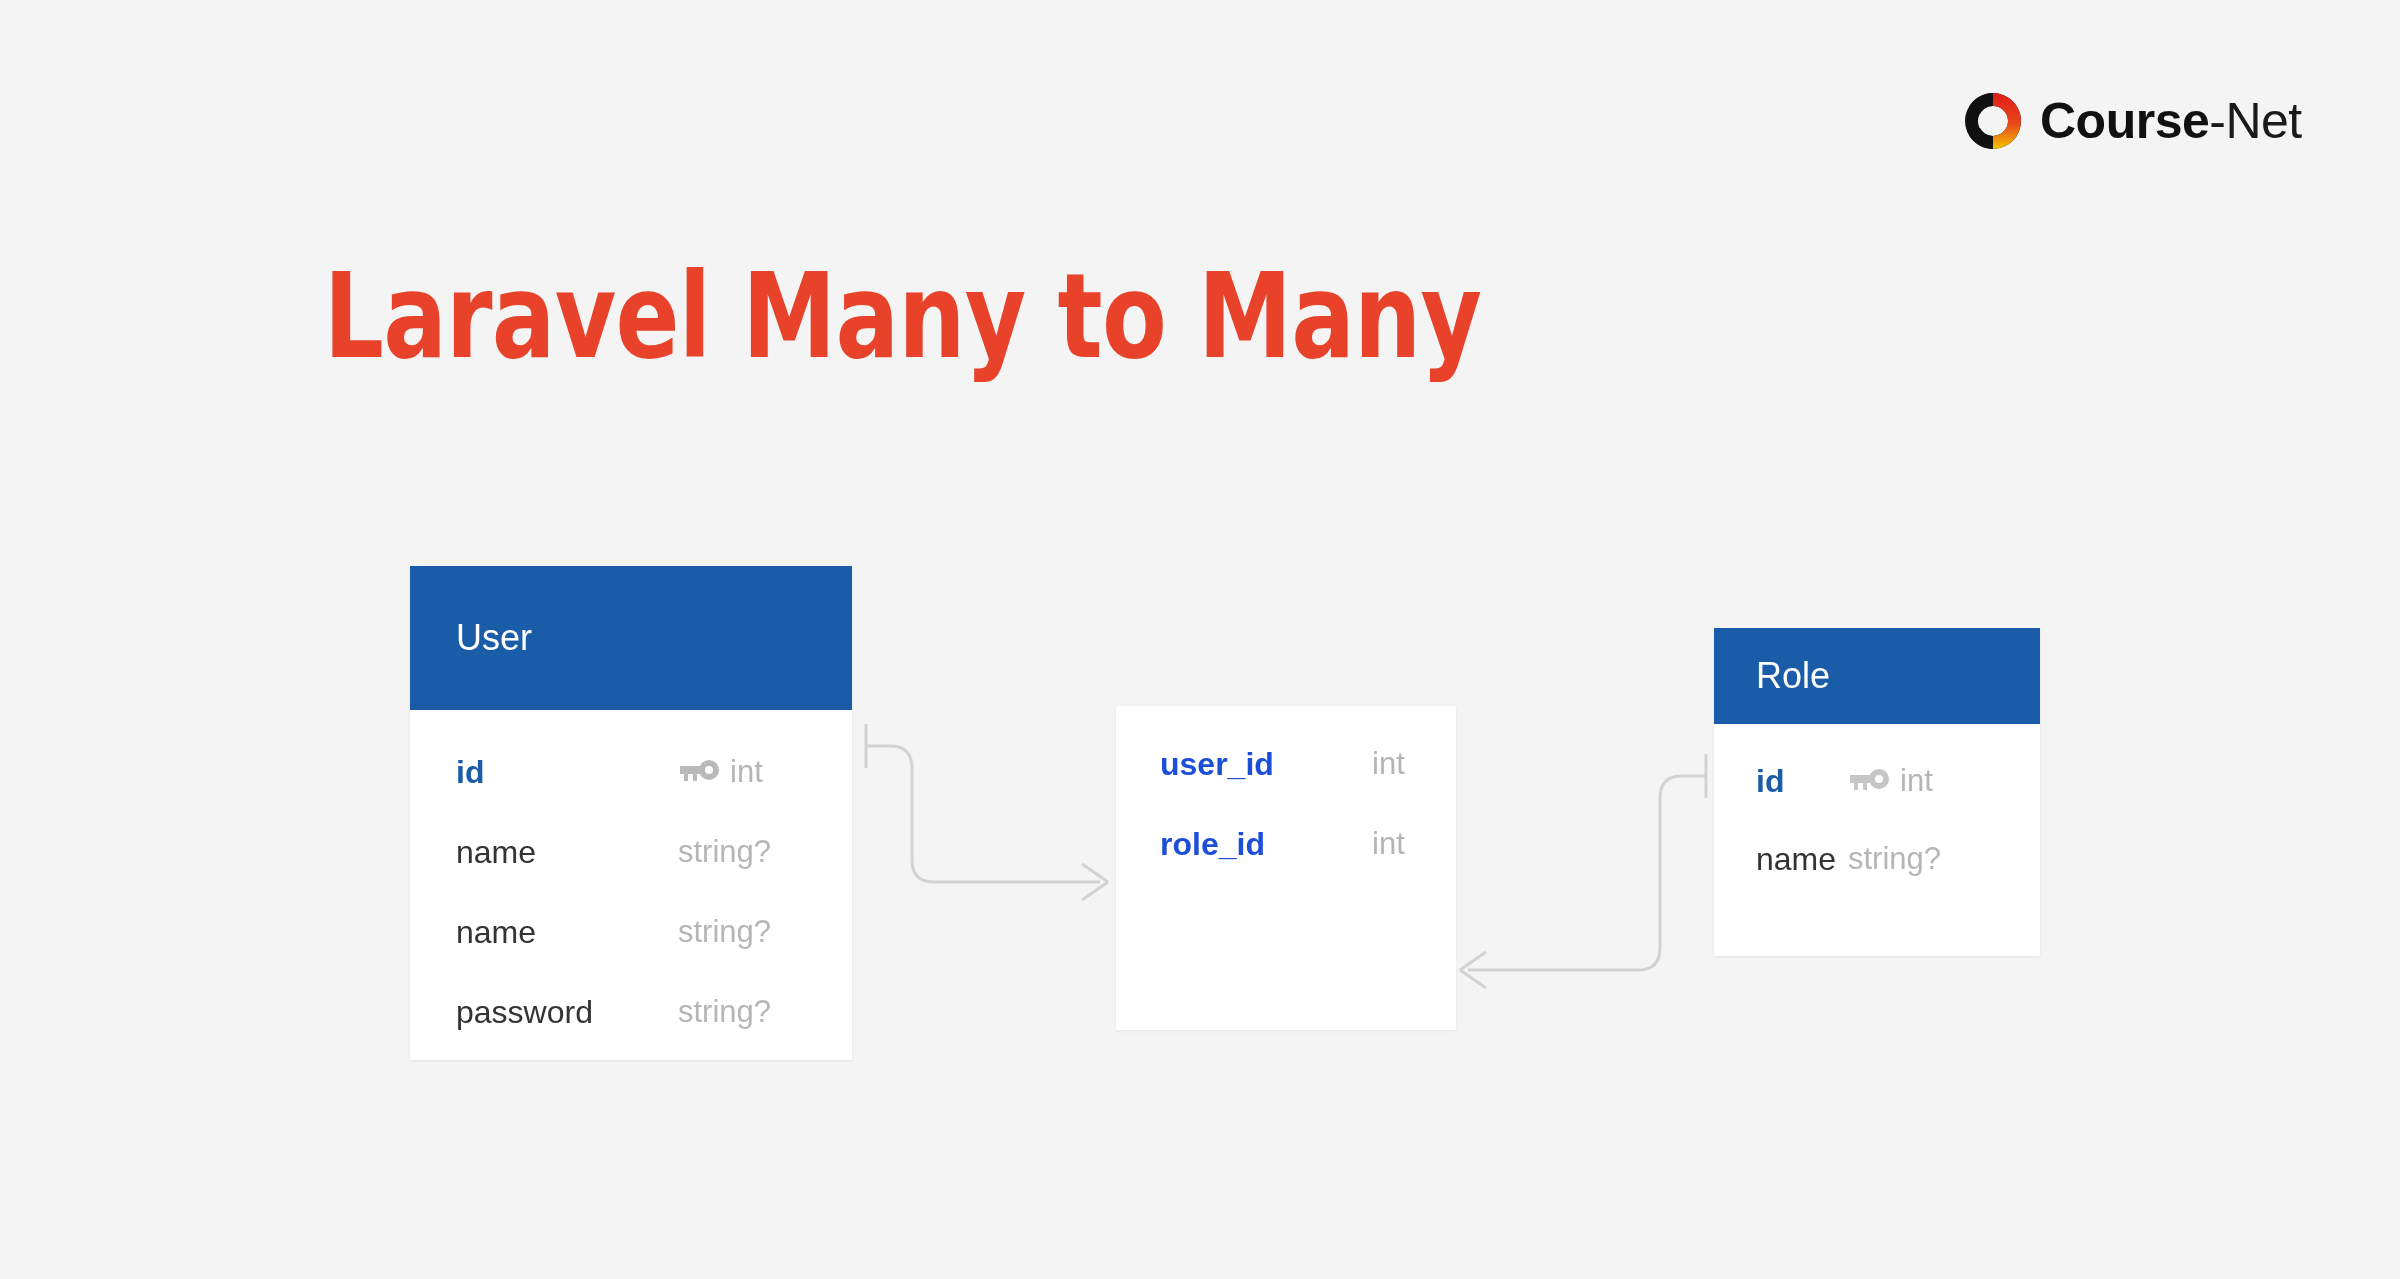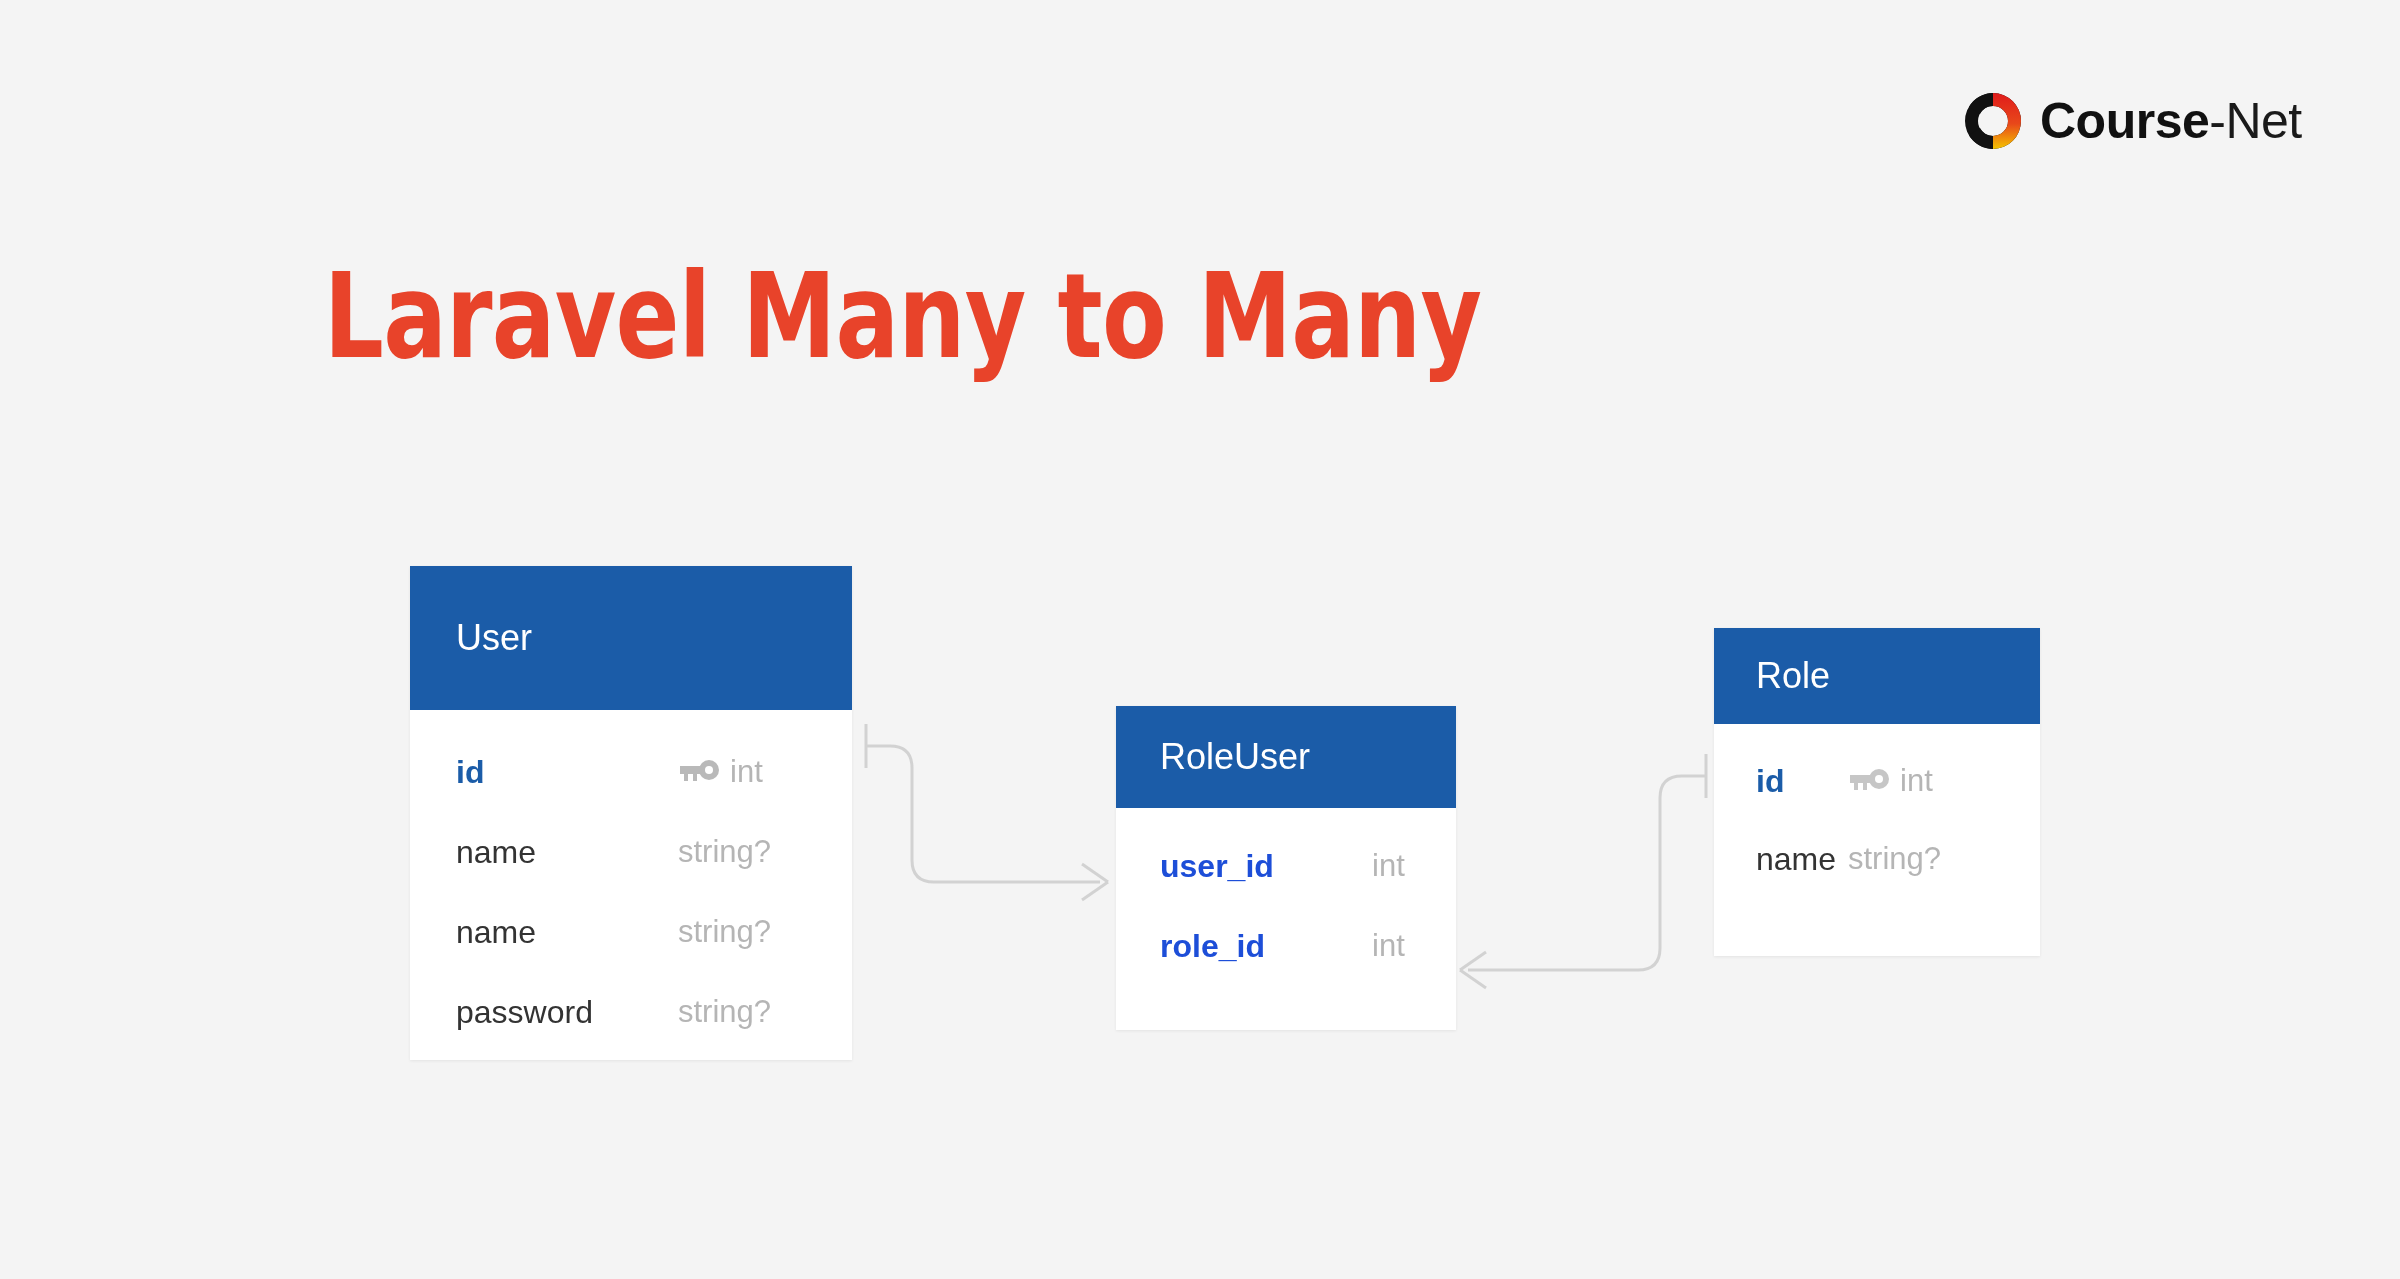--- a/index.html
+++ b/index.html
@@ -233,23 +233,20 @@
 
       <div class="er-row">
         <span class="er-col-name">password</span>
         <span class="er-col-type">string?</span>
       </div>
 
     </div>
   </div>
 
   <div class="er-table" id="tbl-roleuser">
-    <div class="er-header">
-      <span>RoleUser</span>
-    </div>
     <div class="er-body">
 
       <div class="er-row">
         <span class="er-col-name fk">user_id</span>
         <span class="er-col-type">int</span>
       </div>
 
       <div class="er-row">
         <span class="er-col-name fk">role_id</span>
         <span class="er-col-type">int</span>

